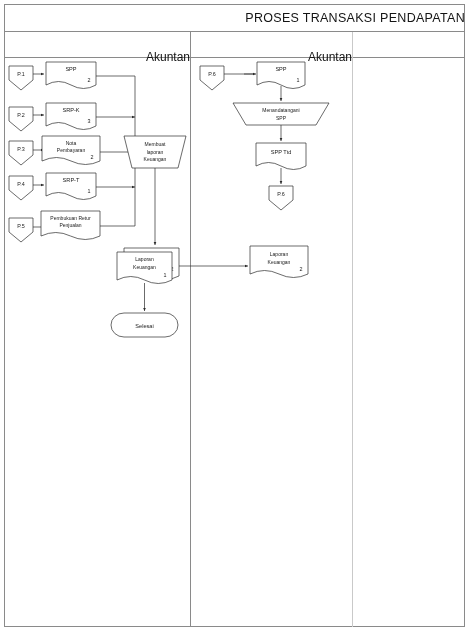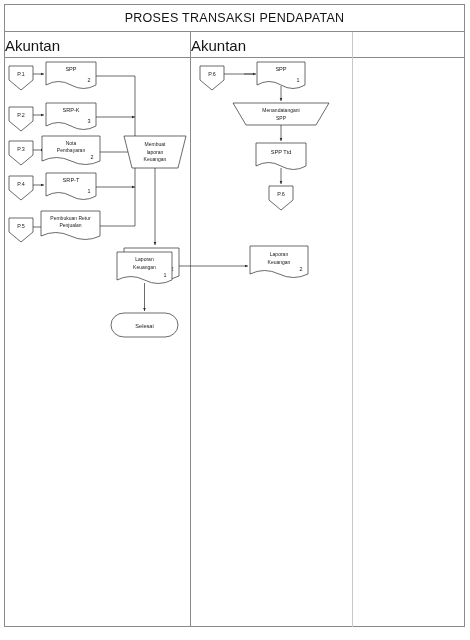--- a/index.html
+++ b/index.html
@@ -12,36 +12,36 @@
   #page{position:relative;width:470px;height:640px;}
 
   
   .frame{
     position:absolute;left:4px;top:4px;width:461px;height:623px;
     border:1px solid #8a8a8a;box-sizing:border-box;background:#fff;
   }
   .title-bar{
     position:absolute;left:4px;top:4px;width:461px;height:28px;
     border-bottom:1px solid #8a8a8a;box-sizing:border-box;
-    display:flex;align-items:center;justify-content:center;
+    display:flex;align-items:center;justify-content:flex-end;
   }
   .title-text{font-size:12.5px;letter-spacing:.3px;color:#141414;white-space:nowrap;}
 
   .vdiv{position:absolute;width:0;border-left:1px solid #8a8a8a;}
   .vdiv-1{left:190px;top:32px;height:595px;}
   .vdiv-2{left:352px;top:32px;height:595px;border-left-color:#c9c9c9;}
 
   .hdr-rule{
     position:absolute;left:4px;top:57px;width:461px;height:0;
     border-top:1px solid #8a8a8a;
   }
   .col-head{
-    position:absolute;top:34px;height:22px;
-    display:flex;align-items:center;justify-content:flex-start;
-    font-size:15px;color:#141414;
+    position:absolute;top:46px;height:22px;
+    display:flex;align-items:center;justify-content:flex-end;
+    font-size:12px;color:#141414;
   }
   .col-head-1{left:5px;width:185px;}
   .col-head-2{left:191px;width:161px;}
 
   
   svg.flow{position:absolute;left:0;top:0;width:470px;height:640px;}
   svg.flow text{
     font-family:"Liberation Sans","DejaVu Sans",sans-serif;
     fill:#1a1a1a;text-anchor:middle;
   }

